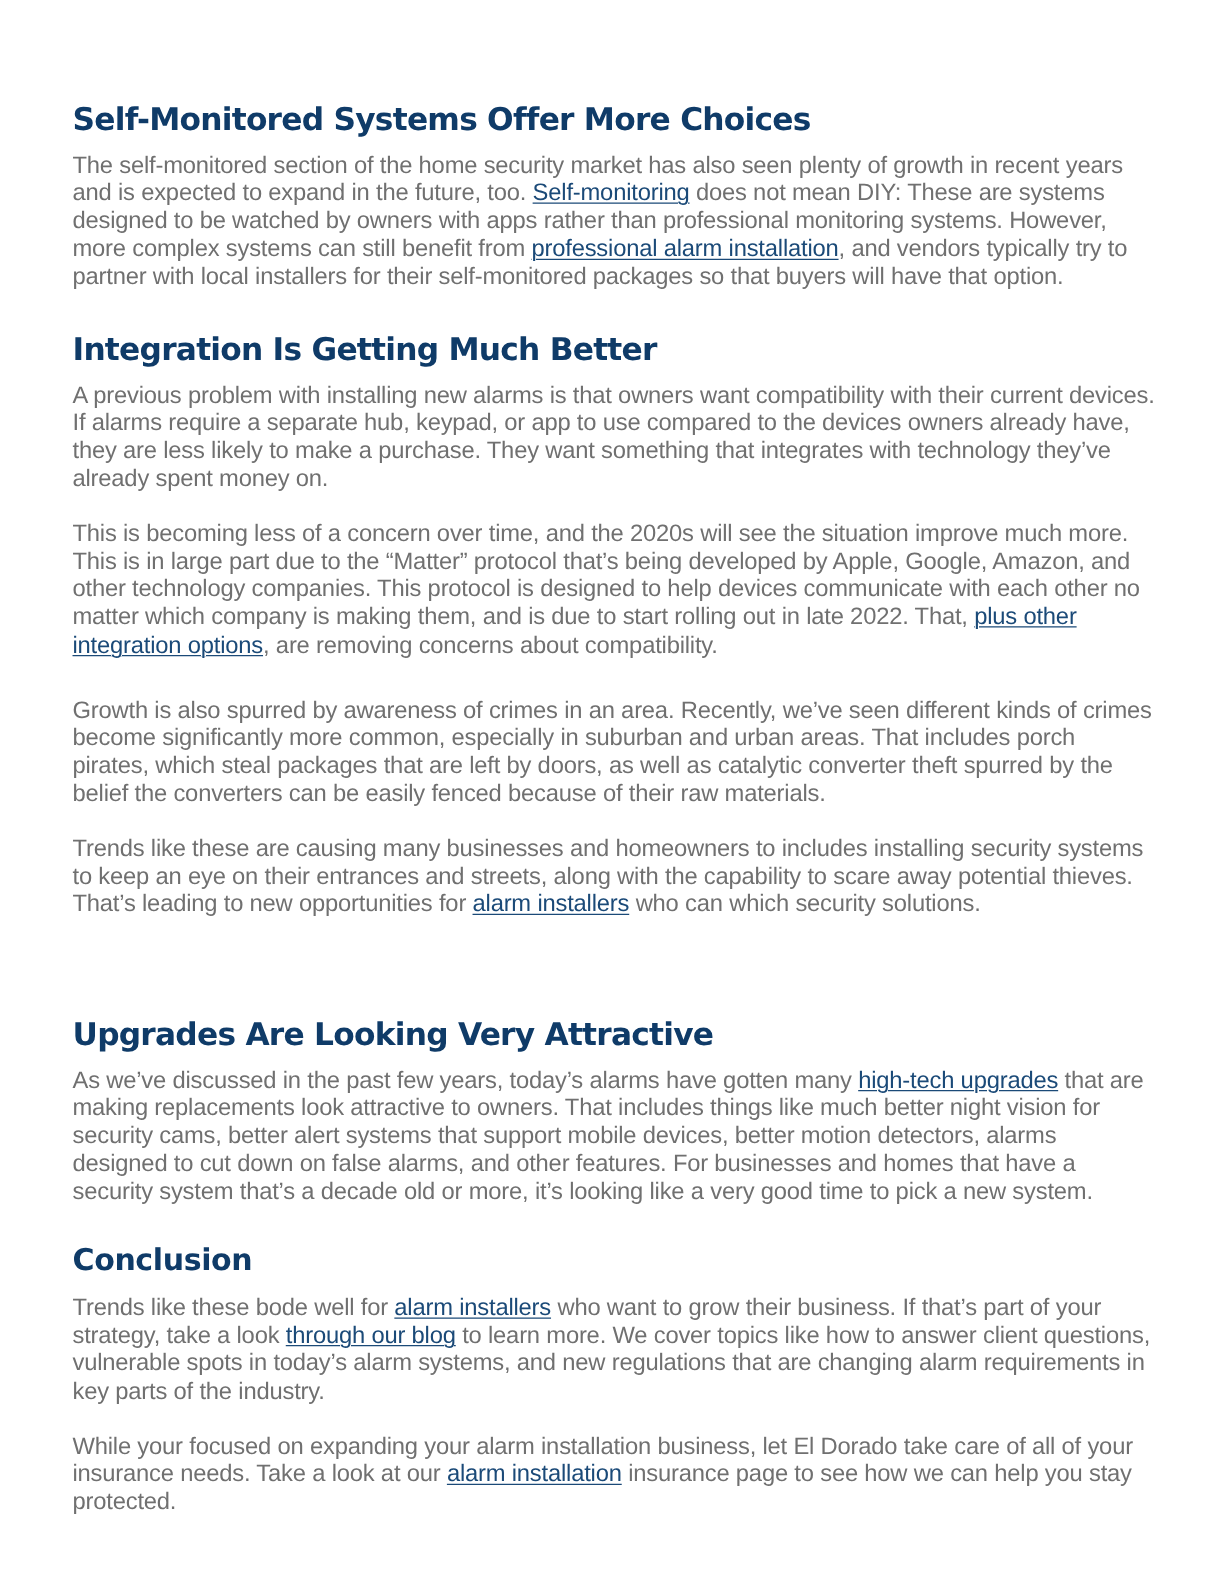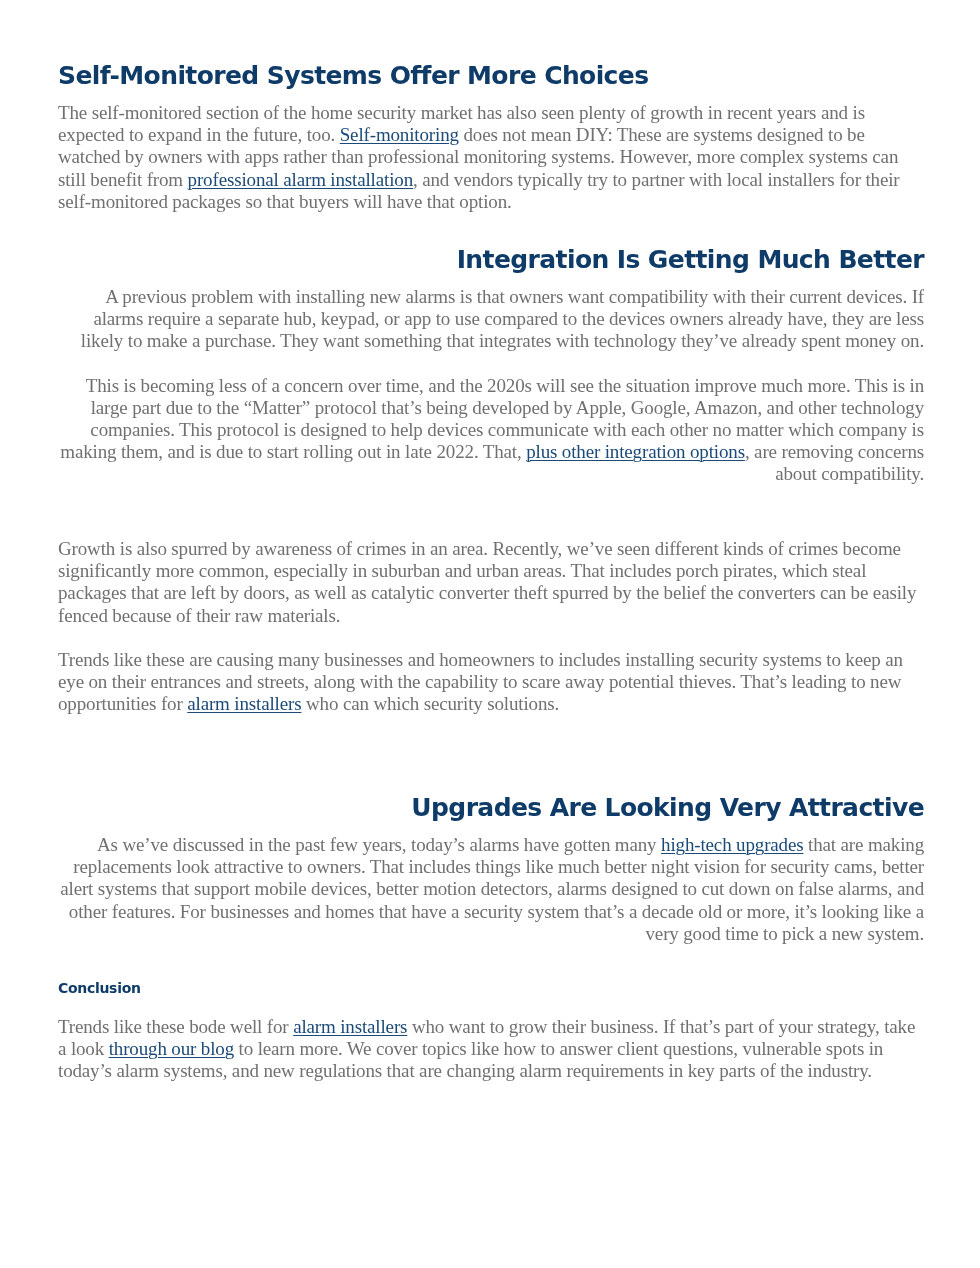--- a/index.html
+++ b/index.html
@@ -24,51 +24,52 @@
       font-weight: bold;
       font-size: 25px;
       line-height: 36px;
       color: #0f3b68;
       margin: 0 0 8px 0;
       letter-spacing: -0.6px;
     }
     h3.sub-title {
       font-family: "DejaVu Sans", sans-serif;
       font-weight: bold;
-      font-size: 14px;
+      font-size: 24px;
       line-height: 28px;
       color: #0f3b68;
       margin: 0 0 14px 0;
       letter-spacing: -0.3px;
     }
     p.body {
-      font-family: Liberation Serif, serif;
+      font-family: Liberation Sans, sans-serif;
       font-size: 19px;
       line-height: 22.2px;
       color: #707070;
       margin: 0;
       letter-spacing: -0.15px;
     }
     p.body + p.body {
       margin-top: 22px;
     }
     a.link {
       color: #1b4a78;
       text-decoration: underline;
       text-decoration-thickness: 1px;
       text-underline-offset: 2px;
       cursor: pointer;
     }
     .section {
       margin-bottom: 22px;
+      margin-top: 20px;
     }
     #s1 { position: absolute; top: 0; }
-    #s2 { position: absolute; top: 184px; text-align: right; }
+    #s2 { position: absolute; top: 184px; }
     #s3 { position: absolute; top: 480px; }
-    #s4 { position: absolute; top: 732px; text-align: right; }
+    #s4 { position: absolute; top: 732px; }
     #s5 { position: absolute; top: 916px; }
   </style>
 </head>
 <body>
 
 <div class="page">
 
   <div class="section" id="s1">
     <h2 class="section-title">Self-Monitored Systems Offer More Choices</h2>
     <p class="body"><span>The self-monitored section of the home security market has also seen plenty of growth in recent years and is expected to expand in the future, too. </span><a class="link">Self-monitoring</a><span> does not mean DIY: These are systems designed to be watched by owners with apps rather than professional monitoring systems. However, more complex systems can still benefit from </span><a class="link">professional alarm installation</a><span>, and vendors typically try to partner with local installers for their self-monitored packages so that buyers will have that option.</span></p>
@@ -86,15 +87,16 @@
   </div>
 
   <div class="section" id="s4">
     <h2 class="section-title">Upgrades Are Looking Very Attractive</h2>
     <p class="body"><span>As we’ve discussed in the past few years, today’s alarms have gotten many </span><a class="link">high-tech upgrades</a><span> that are making replacements look attractive to owners. That includes things like much better night vision for security cams, better alert systems that support mobile devices, better motion detectors, alarms designed to cut down on false alarms, and other features. For businesses and homes that have a security system that’s a decade old or more, it’s looking like a very good time to pick a new system.</span></p>
   </div>
 
   <div class="section" id="s5">
     <h3 class="sub-title">Conclusion</h3>
     <p class="body"><span>Trends like these bode well for </span><a class="link">alarm installers</a><span> who want to grow their business. If that’s part of your strategy, take a look </span><a class="link">through our blog</a><span> to learn more. We cover topics like how to answer client questions, vulnerable spots in today’s alarm systems, and new regulations that are changing alarm requirements in key parts of the industry.</span></p>
+    <p class="body"><span>While your focused on expanding your alarm installation business, let El Dorado take care of all of your insurance needs. Take a look at our </span><a class="link">alarm installation</a><span> insurance page to see how we can help you stay protected.</span></p>
   </div>
 
 </div>
 
 </body></html>

